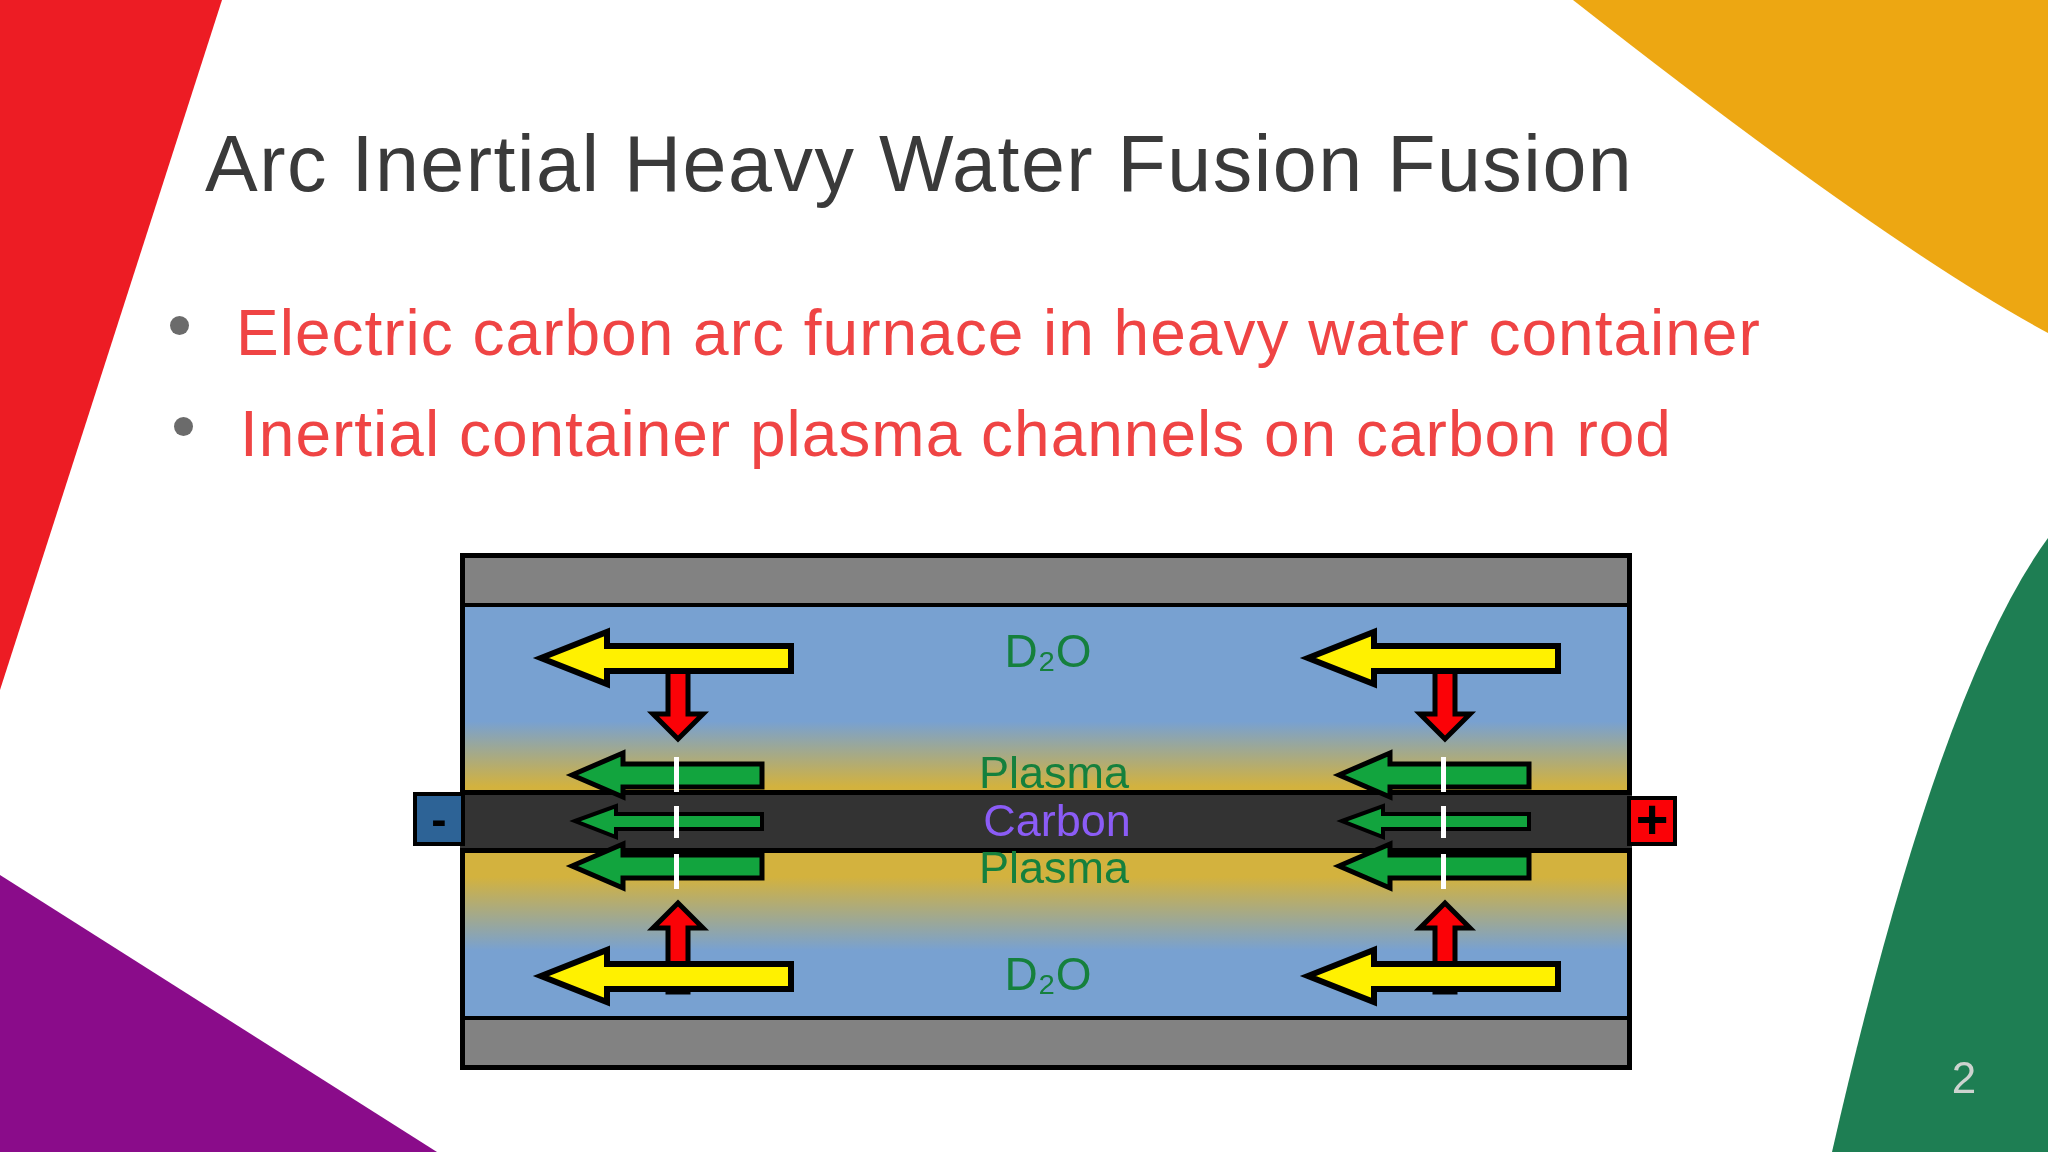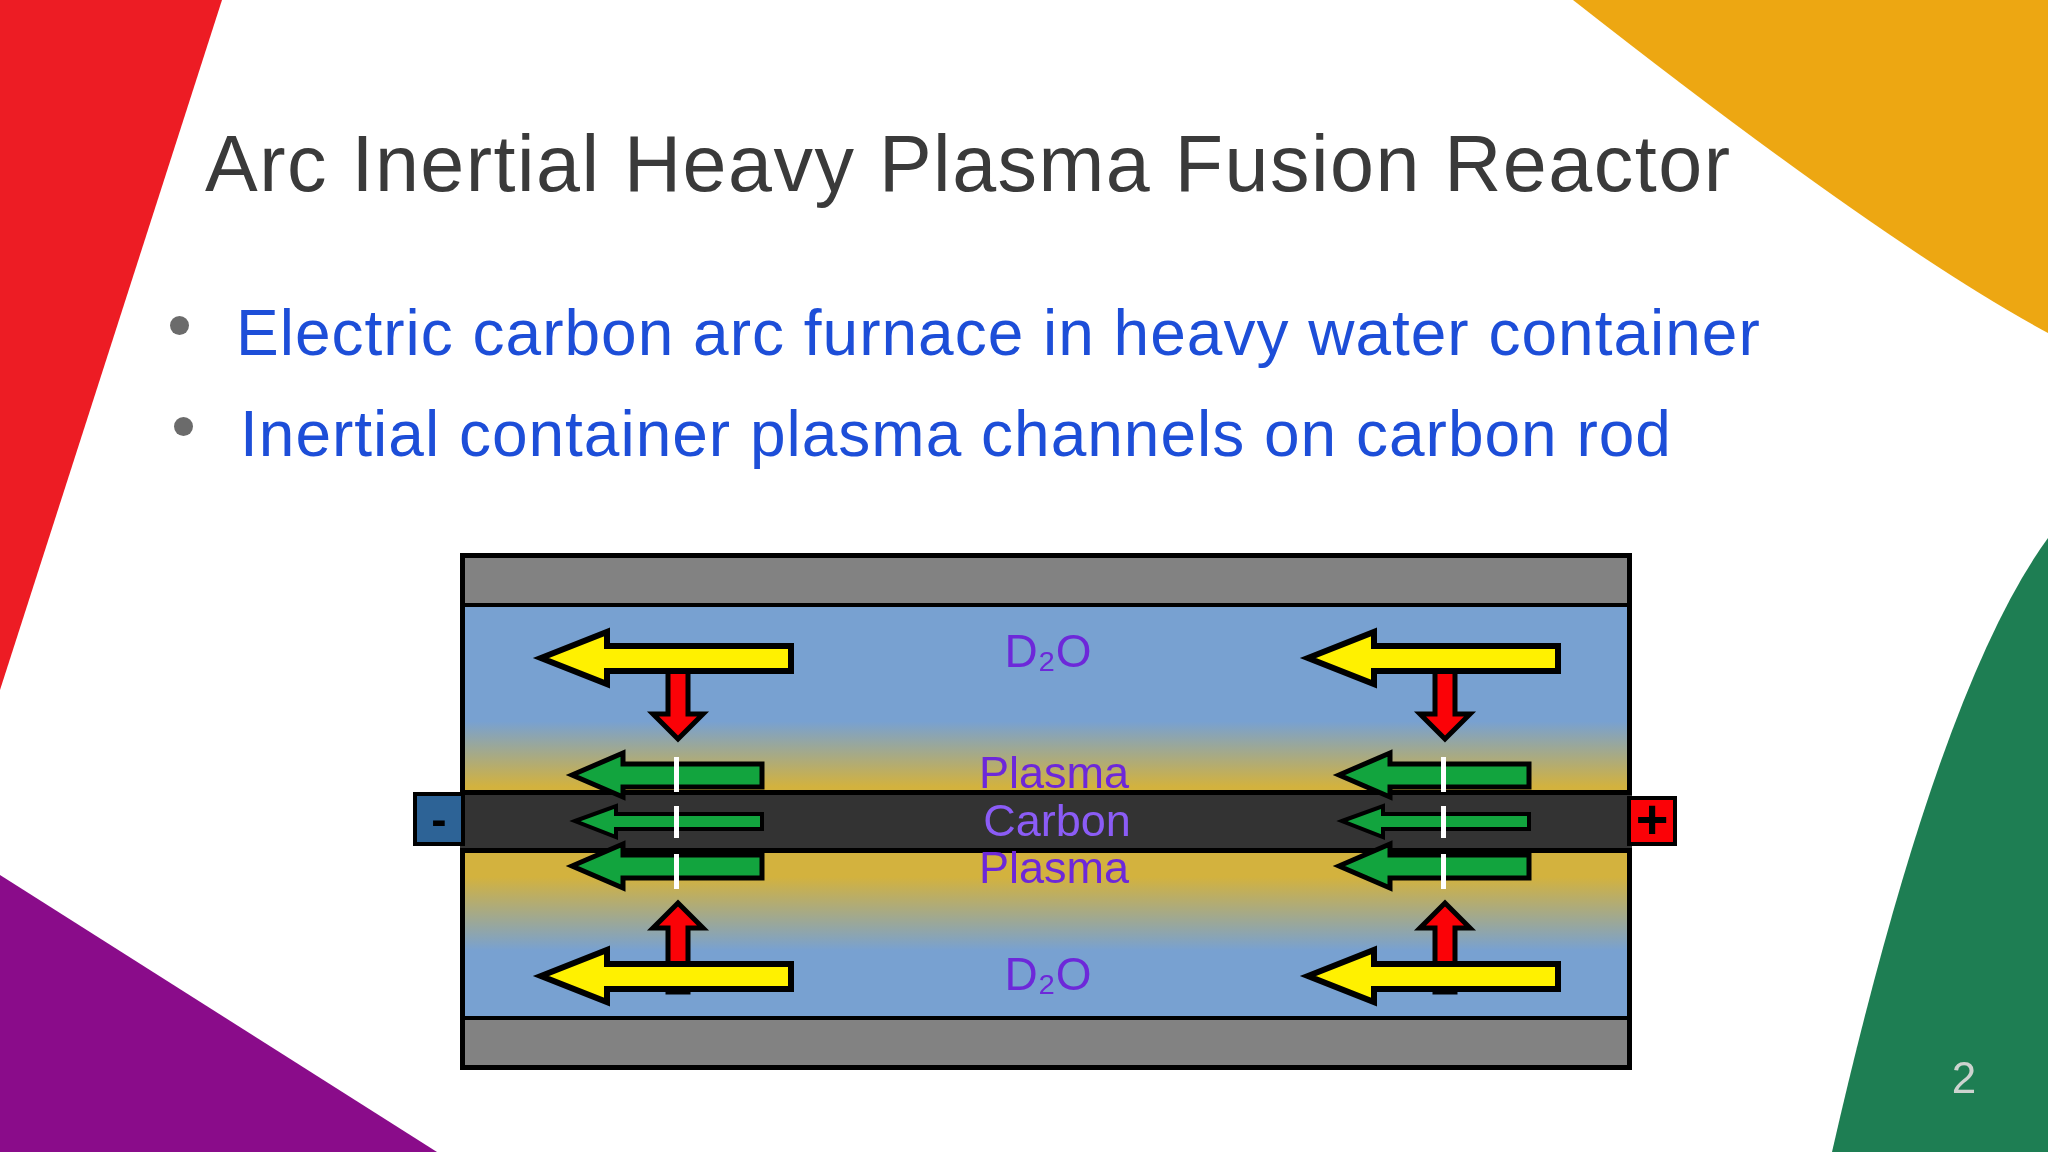--- a/index.html
+++ b/index.html
@@ -12,21 +12,21 @@
   
   .title{
     position:absolute;left:205px;top:124px;font-size:79px;line-height:1;
     letter-spacing:1.5px;color:#3a3a3a;white-space:nowrap;
   }
   .bullet-dot{
     position:absolute;width:19px;height:19px;border-radius:50%;background:#6b6b6b;
   }
   .bullet-text{
     position:absolute;font-size:64px;line-height:1;letter-spacing:1px;
-    color:#1d4ed8;white-space:nowrap;
+    color:#ef4444;white-space:nowrap;
   }
   .page-number{
     position:absolute;left:1964px;top:1078px;transform:translate(-50%,-50%);
     font-size:44px;color:#cdd3cf;z-index:30;
   }
 
   
   .reactor{
     position:absolute;left:460px;top:553px;width:1172px;height:517px;
     border:5px solid #000;box-sizing:border-box;display:flex;flex-direction:column;
@@ -47,39 +47,39 @@
   .electrode{
     position:absolute;box-sizing:border-box;border:4px solid #000;z-index:7;
     display:flex;align-items:center;justify-content:center;color:#000;
   }
   .electrode.neg{left:413px;top:792px;width:52px;height:54px;background:#2d6396;
     font-size:46px;font-weight:700;line-height:0;}
   .electrode.pos{left:1627px;top:796px;width:50px;height:50px;background:#fb0207;
     font-size:56px;font-weight:600;line-height:0;padding-bottom:4px;}
   #arrow-layer{z-index:10;}
   .dlabel{
-    position:absolute;transform:translate(-50%,-50%);font-size:45px;color:#6d28d9;
+    position:absolute;transform:translate(-50%,-50%);font-size:45px;color:#15803d;
     white-space:nowrap;z-index:12;
   }
   .dlabel.on-rod{color:#8b5cf6;}
   #corner-layer{z-index:1;}
 </style>
 </head>
 <body>
 
 <div id="slide">
 
   <svg id="corner-layer" width="2048" height="1152" viewBox="0 0 2048 1152">
     <path d="M0,0 L222,0 L0,690 Z" fill="#ED1C24"></path>
     <path d="M1573,0 L2048,0 L2048,333 Q1885,245 1573,0 Z" fill="#EDA712"></path>
     <path d="M0,875 L437,1152 L0,1152 Z" fill="#8A0C8A"></path>
     <path d="M2048,538 Q1938,688 1832,1152 L2048,1152 Z" fill="#1E7E53"></path>
   </svg>
 
-  <div class="title">Arc Inertial Heavy Plasma Fusion Reactor</div>
+  <div class="title">Arc Inertial Heavy Water Fusion Fusion</div>
 
   <div class="bullet-dot" style="left:170px;top:316px;"></div>
   <div class="bullet-text" style="left:236px;top:301px;">Electric carbon arc furnace in heavy water container</div>
   <div class="bullet-dot" style="left:174px;top:417px;"></div>
   <div class="bullet-text" style="left:240px;top:402px;">Inertial container plasma channels on carbon rod</div>
 
   <div class="reactor">
     <div class="wall-top"></div>
     <div class="water"></div>
     <div class="wall-bottom"></div>

